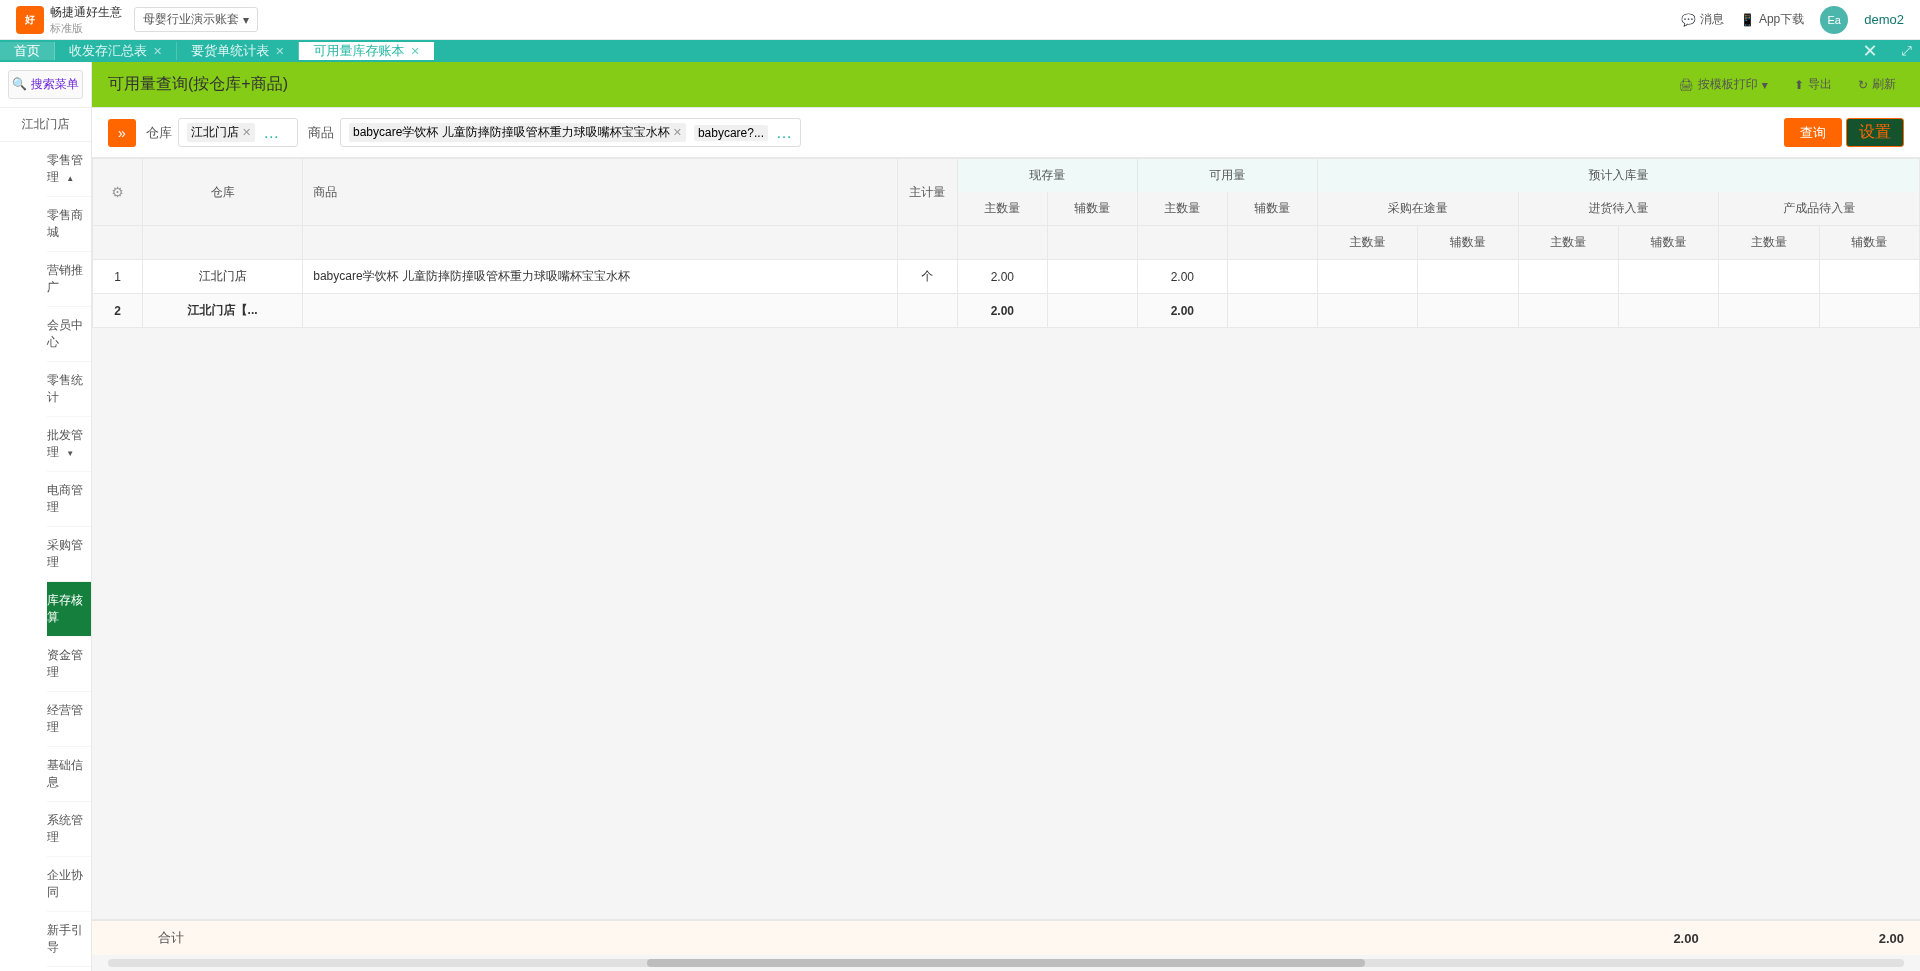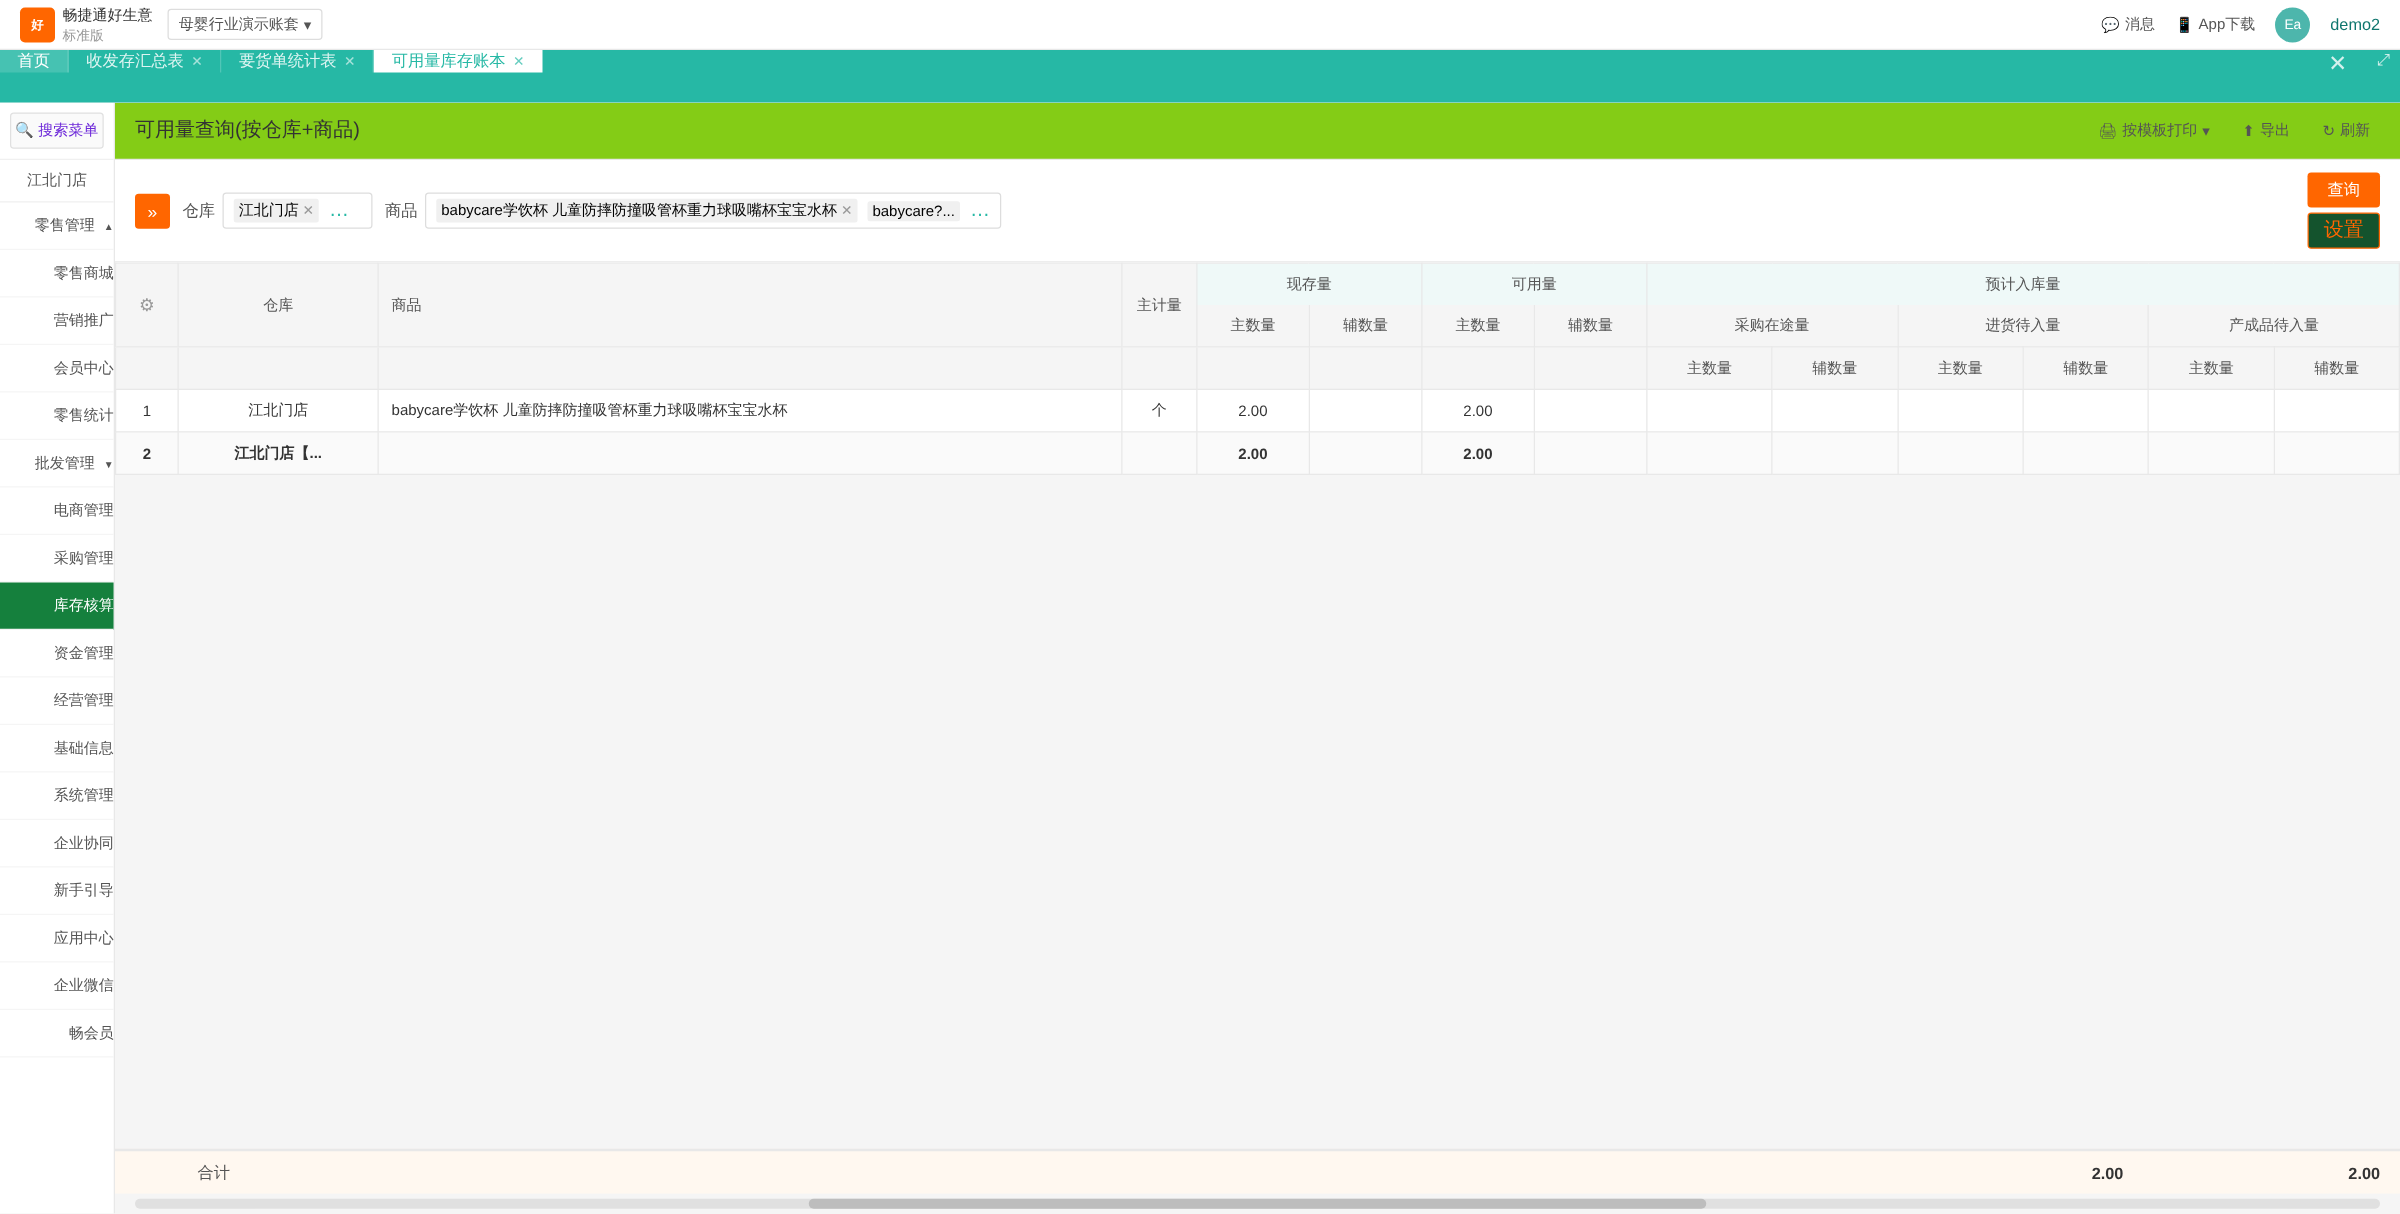--- a/index.html
+++ b/index.html
@@ -26,23 +26,23 @@
       border: 1px solid #ddd; border-radius: 3px; padding: 3px 8px;
       font-size: 12px; color: #555; cursor: pointer; background: #fff;
     }
     .top-bar-right { display: flex; align-items: center; gap: 16px; }
     .top-bar-btn { display: flex; align-items: center; gap: 4px; font-size: 12px; color: #555; cursor: pointer; }
     .avatar { width: 28px; height: 28px; border-radius: 50%; background: #4db6ac; display: flex; align-items: center; justify-content: center; color: white; font-size: 11px; }
 
     
     .nav-tabs {
       background: #26b8a5;
-      height: 42px;
+      height: 22px;
       display: flex;
-      align-items: flex-start;
+      align-items: center;
       flex-shrink: 0;
       position: relative;
     }
     .nav-tab {
       display: flex; align-items: center; padding: 0 14px; gap: 6px;
       font-size: 13px; color: rgba(255,255,255,0.85); cursor: pointer;
       border-right: 1px solid rgba(255,255,255,0.2);
       white-space: nowrap;
     }
     .nav-tab.active { background: #fff; color: #26b8a5; border-right: none; }
@@ -72,23 +72,24 @@
       border: 1px solid #e0e0e0; border-radius: 3px; cursor: pointer; background: #fafafa;
     }
     .sidebar-nav-btn {
       padding: 8px 0; text-align: center; font-size: 12px; color: #555;
       cursor: pointer; border-bottom: 1px solid #f0f0f0;
     }
     .sidebar-section {
       display: flex; flex-direction: column;
     }
     .sidebar-item {
-      padding: 10px 0; text-align: right; font-size: 12px; color: #555;
+      padding: 10px 0; text-align: left; font-size: 12px; color: #555;
       cursor: pointer; border-bottom: 1px solid #f5f5f5;
       position: relative;
+      margin-left: 47px;
     }
     .sidebar-item.active { background: #15803d; color: white; }
     .sidebar-item.has-arrow::after {
       content: '▲';
       font-size: 8px;
       margin-left: 4px;
     }
     .sidebar-item.has-arrow-down::after {
       content: '▼';
       font-size: 8px;
@@ -138,21 +139,21 @@
     .filter-input {
       border: 1px solid #ddd; border-radius: 3px; padding: 4px 8px;
       font-size: 12px; display: flex; align-items: center; gap: 4px;
       min-width: 120px; background: #fff; cursor: text;
     }
     .filter-tag {
       background: #f0f0f0; border-radius: 2px; padding: 1px 4px;
       font-size: 12px; display: flex; align-items: center; gap: 3px;
     }
     .filter-tag .remove { cursor: pointer; color: #999; font-size: 11px; }
-    .filter-actions { display: flex; flex-direction: column; gap: 4px; margin-left: auto; }
+    .filter-actions { display: flex; flex-direction: row; gap: 4px; margin-left: auto; }
     .btn-query {
       background: #ff6600; color: white; border: none; border-radius: 3px;
       padding: 5px 16px; font-size: 13px; cursor: pointer; white-space: nowrap;
     }
     .btn-settings {
       background: #14532d; color: #ff6600; border: 1px solid #ff6600; border-radius: 3px;
       padding: 3px 12px; font-size: 16px; cursor: pointer; text-align: center;
     }
 
     

